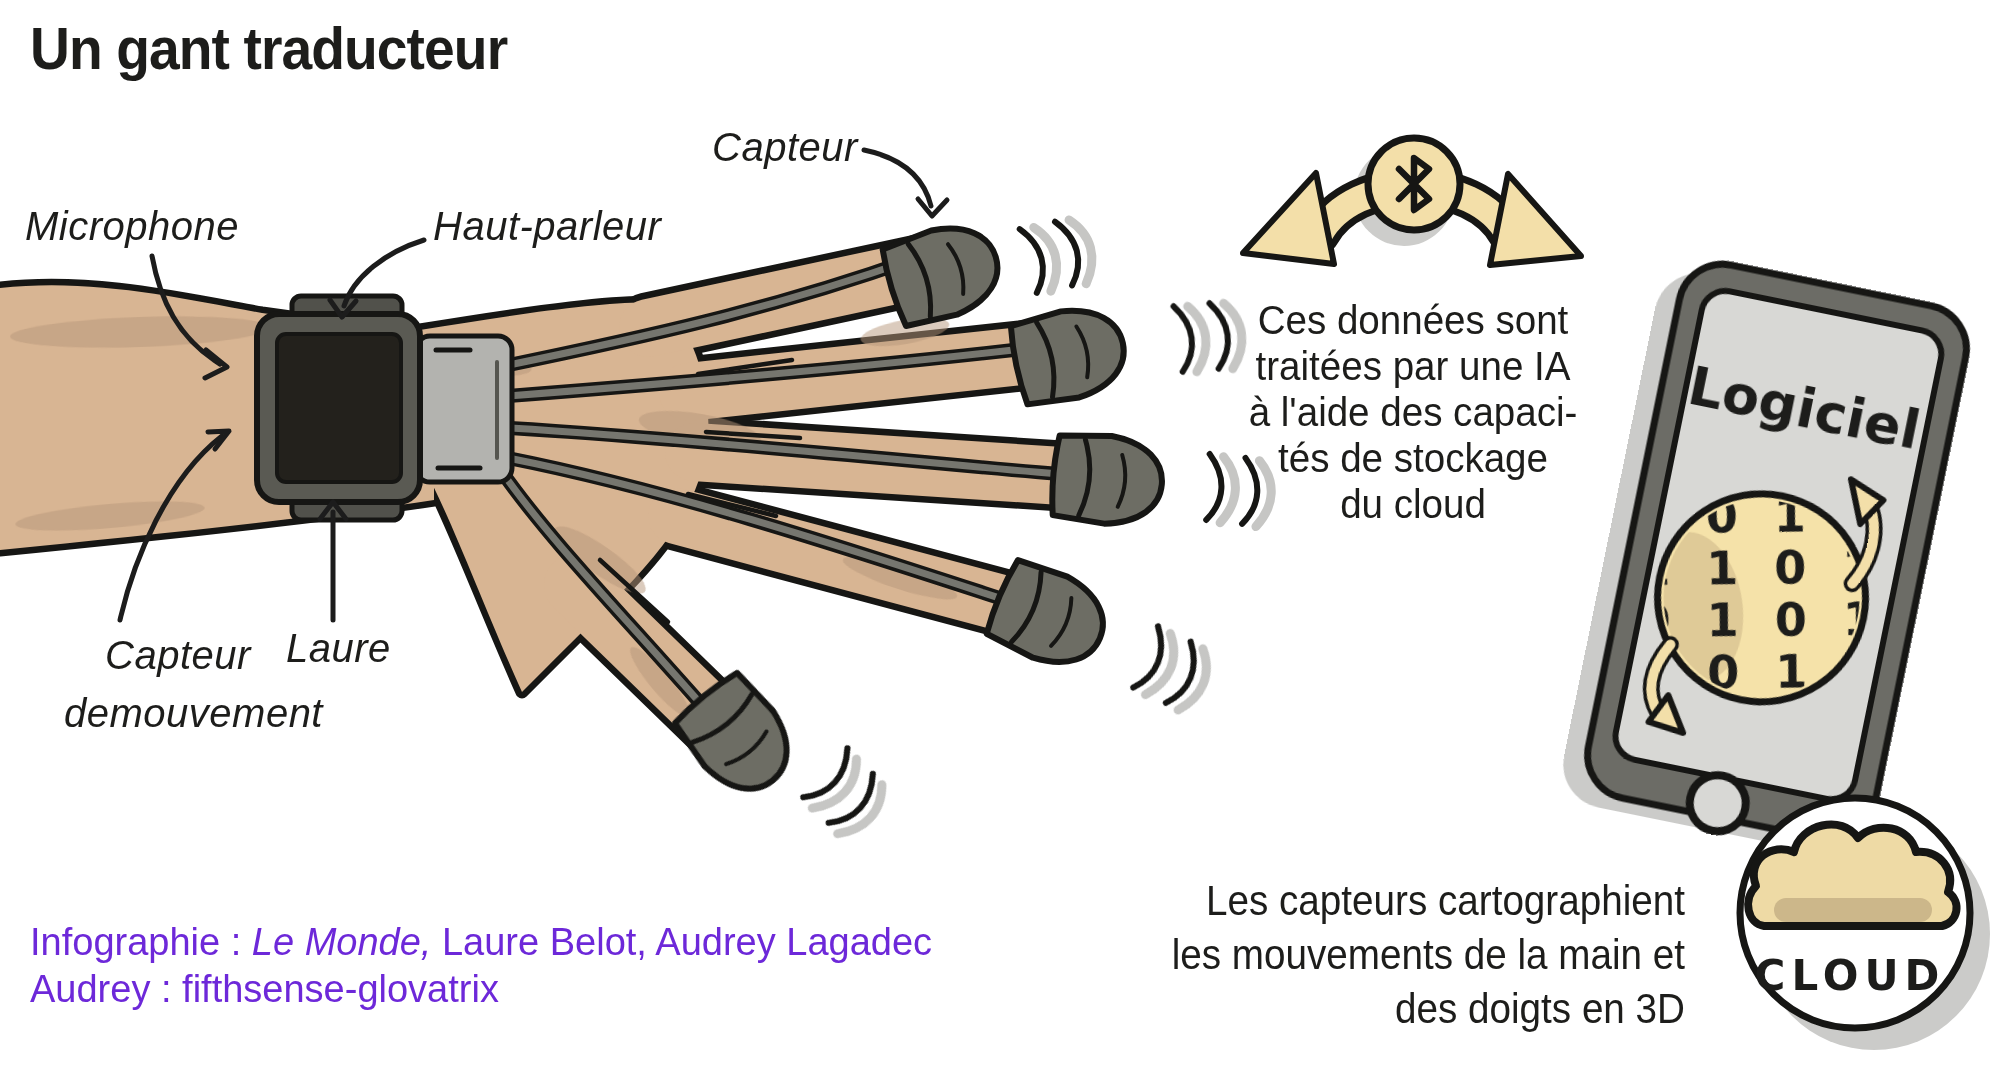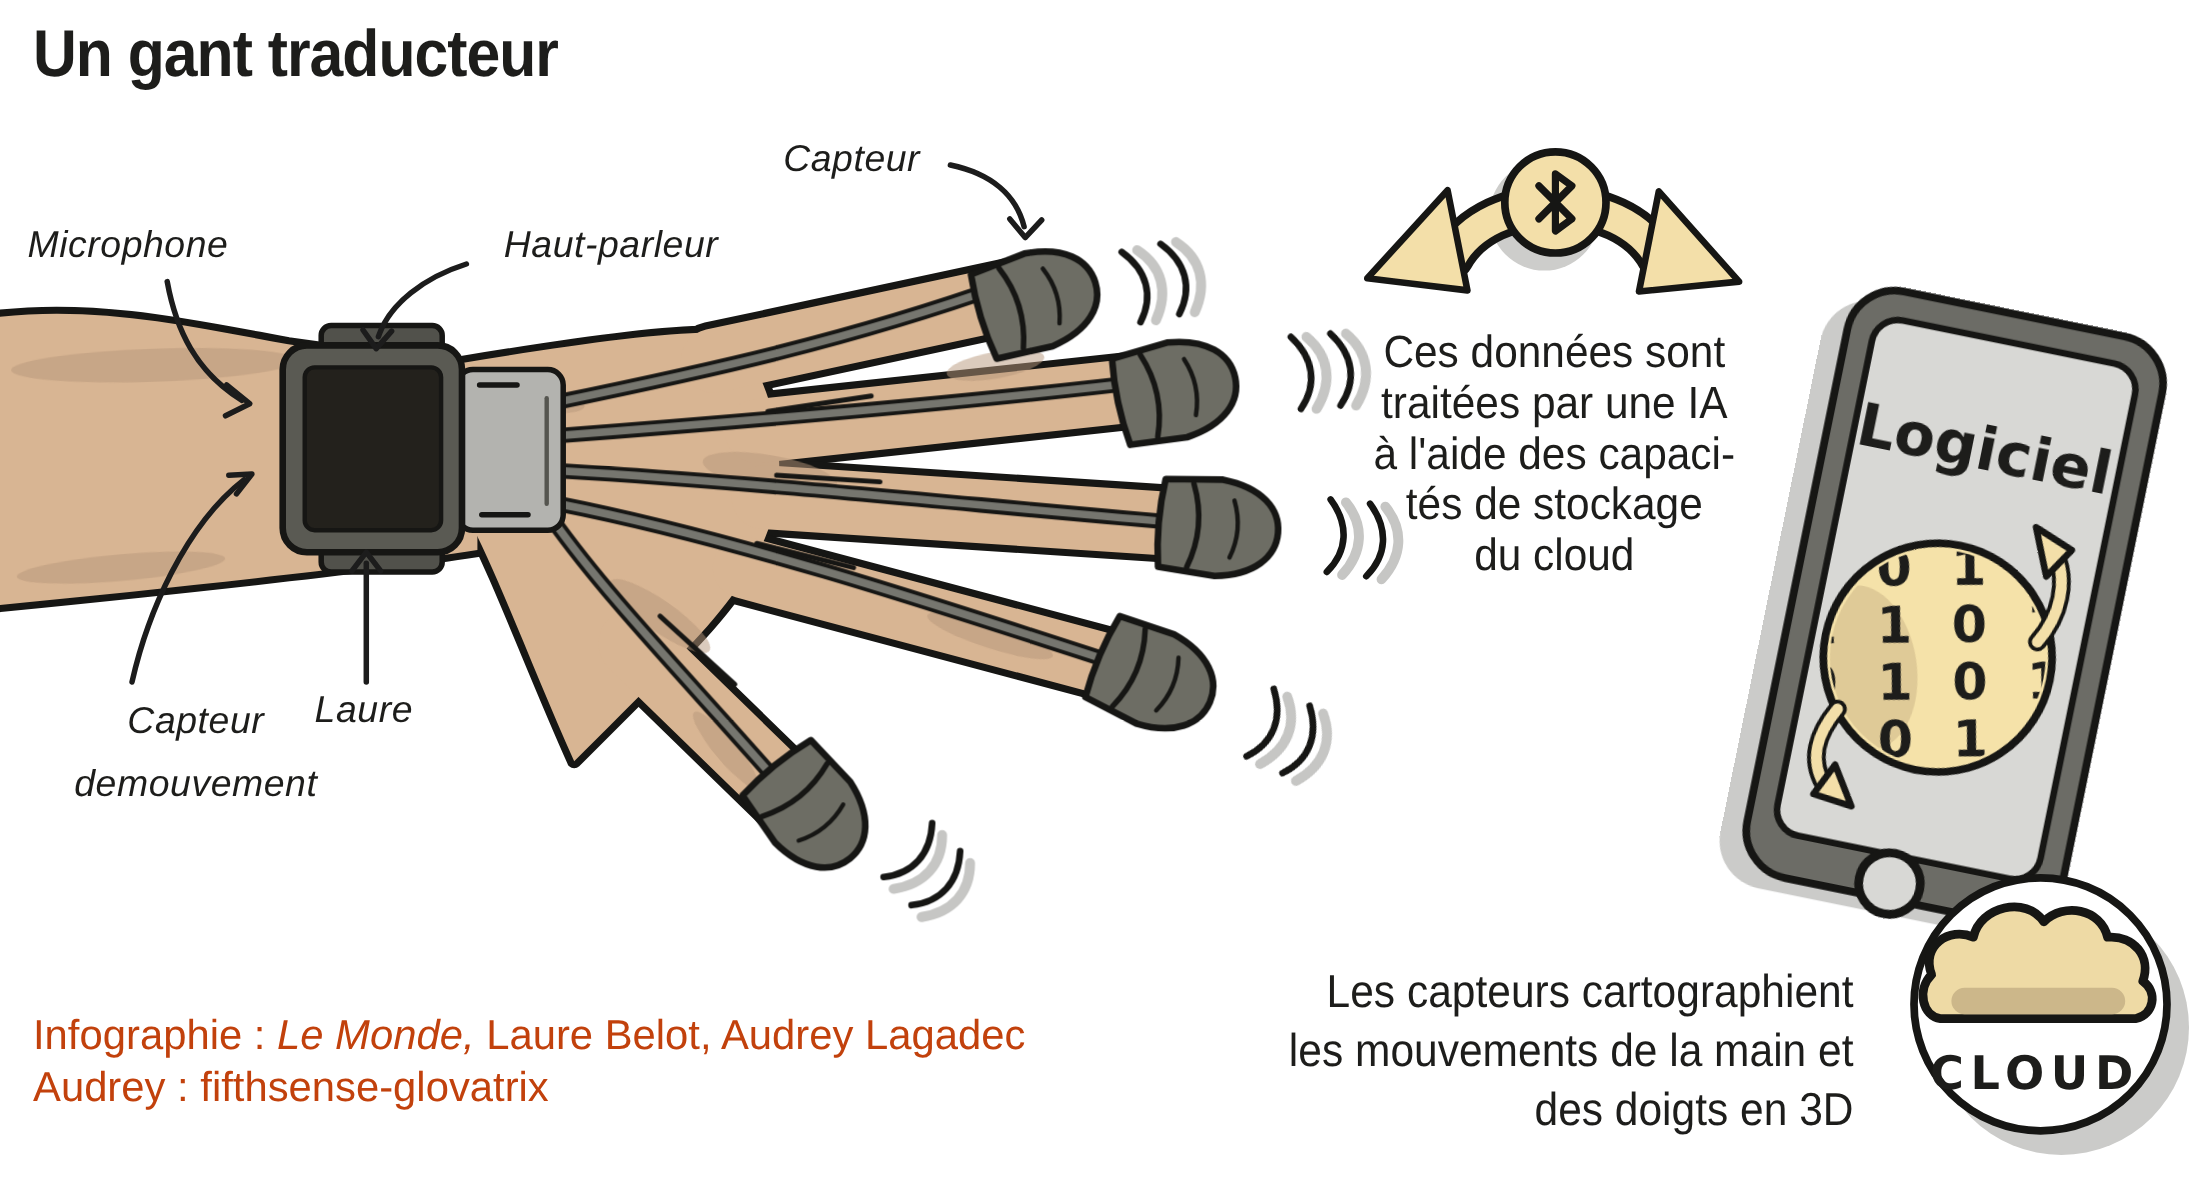--- a/index.html
+++ b/index.html
@@ -2,33 +2,33 @@
 <html><head>
 <meta charset="utf-8">
 <style>
   html,body{margin:0;padding:0;background:#ffffff;}
   .stage{position:relative;width:1993px;height:1085px;background:#ffffff;overflow:hidden;
          font-family:"Liberation Sans", sans-serif;color:#1d1d1b;}
   .stage svg{position:absolute;left:0;top:0;}
   .abs{position:absolute;white-space:nowrap;}
   .title{left:30px;top:14px;font-size:60px;font-weight:bold;letter-spacing:-1px;
          transform:scaleX(.92);transform-origin:left top;}
-  .lbl{font-style:italic;font-size:34px;letter-spacing:.5px;}
+  .lbl{font-style:italic;font-size:40px;letter-spacing:.5px;}
   .lbl-mic{left:25px;top:204px;text-align:center;}
-  .lbl-hp{left:458px;top:204px;}
+  .lbl-hp{left:433px;top:204px;}
   .lbl-capteur{left:712px;top:125px;}
   .lbl-cmvt{left:16px;top:626px;width:228px;text-align:center;line-height:58px;white-space:normal;margin-left:48px;}
   .lbl-ecran{left:286px;top:626px;}
   .note{font-size:41px;line-height:46px;}
   .note-center{left:1193px;top:297px;width:440px;text-align:center;white-space:normal;
                transform:scaleX(.94);transform-origin:center top;}
   .note-right{right:308px;top:874px;width:640px;text-align:right;white-space:normal;
               font-size:42px;line-height:54px;transform:scaleX(.92);transform-origin:right top;}
   .note span{display:block;}
-  .credits{left:30px;top:919px;font-size:38px;line-height:47px;color:#c2410c;}
+  .credits{left:30px;top:919px;font-size:38px;line-height:47px;color:#6d28d9;}
   .credits .it{font-style:italic;}
   .credits div{display:block;}
 </style>
 </head>
 <body>
 
 <div class="stage">
 
 <svg width="1993" height="1085" viewBox="0 0 1993 1085">
   <defs>

